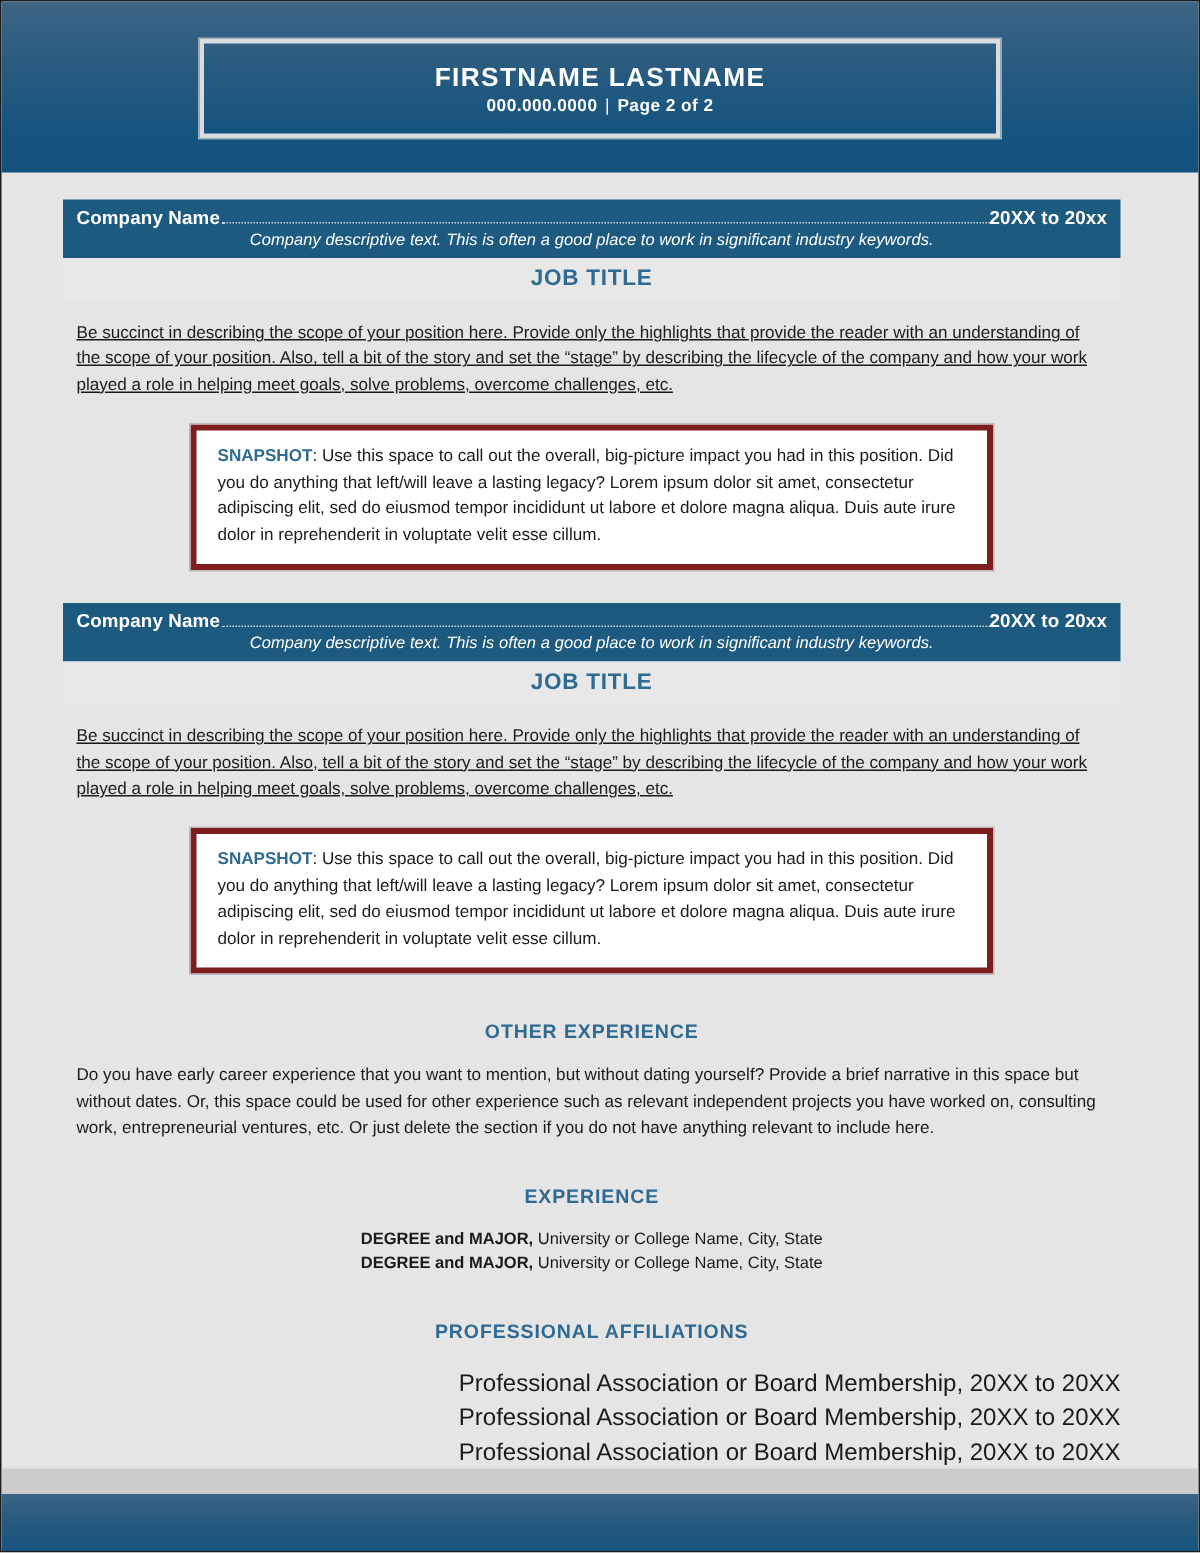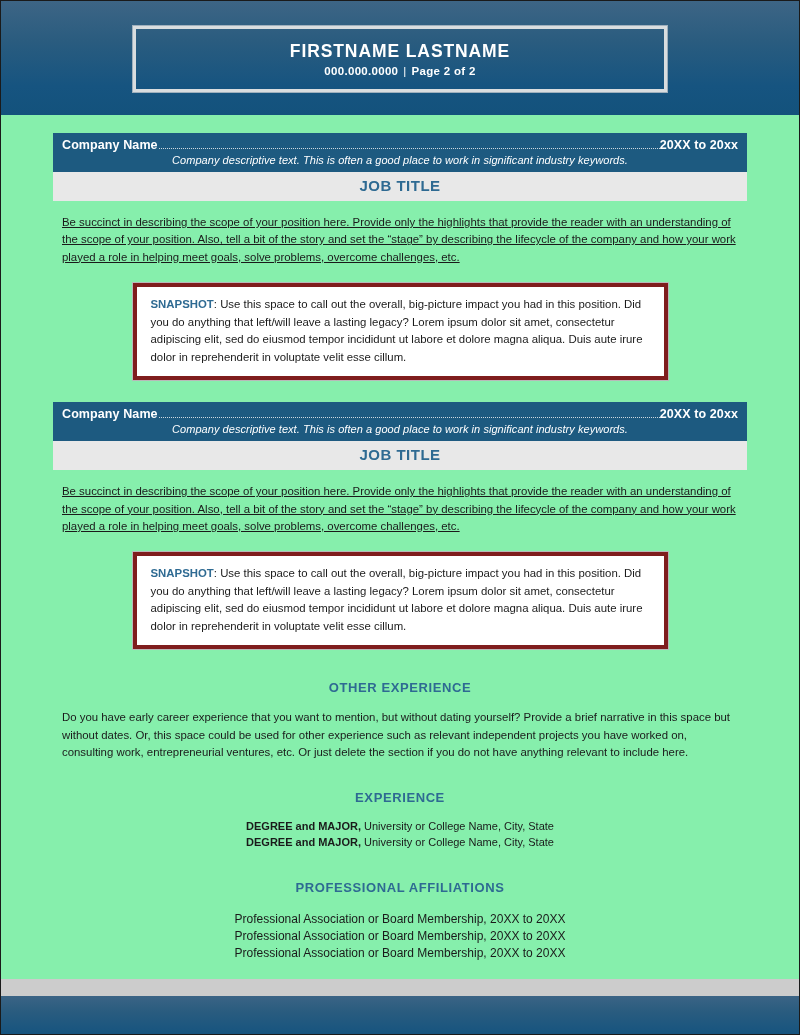--- a/index.html
+++ b/index.html
@@ -9,21 +9,21 @@
   }
   body {
     font-family: "Liberation Sans", sans-serif;
   }
 
   #page {
     position: relative;
     width: 800px;
     height: 1035px;
     box-sizing: border-box;
-    background: #86efac;
+    background: #e5e5e5;
     border: 1px solid #1a1a1a;
     overflow: hidden;
   }
 
   
   .page-header {
     position: relative;
     height: 114px;
     background: linear-gradient(to bottom, #3d6585 0%, #2a5c7f 35%, #165480 75%, #13527c 100%);
     display: flex;
@@ -60,21 +60,21 @@
     white-space: nowrap;
   }
   .header-contact .sep {
     display: inline-block;
     padding: 0 5px;
     font-weight: normal;
   }
 
   
   .page-body {
-    padding: 18px 52px 0 52px;
+    padding: 18px 52px 0 41px;
     box-sizing: border-box;
   }
 
   
   .company-bar {
     background: #1d5a80;
     padding: 5px 9px 6px 9px;
     box-sizing: border-box;
   }
   .company-line {
@@ -194,23 +194,24 @@
   .edu-degree {
     font-weight: bold;
   }
 
   
   .affil-list {
     margin-top: 16px;
     text-align: center;
   }
   .affil-line {
-    font-size: 12px;
+    font-size: 16px;
     color: #1a1a1a;
     line-height: 1.45;
+    text-align: right;
   }
 
   
   .page-footer {
     position: absolute;
     left: 0;
     right: 0;
     bottom: 0;
   }
   .footer-gray {

